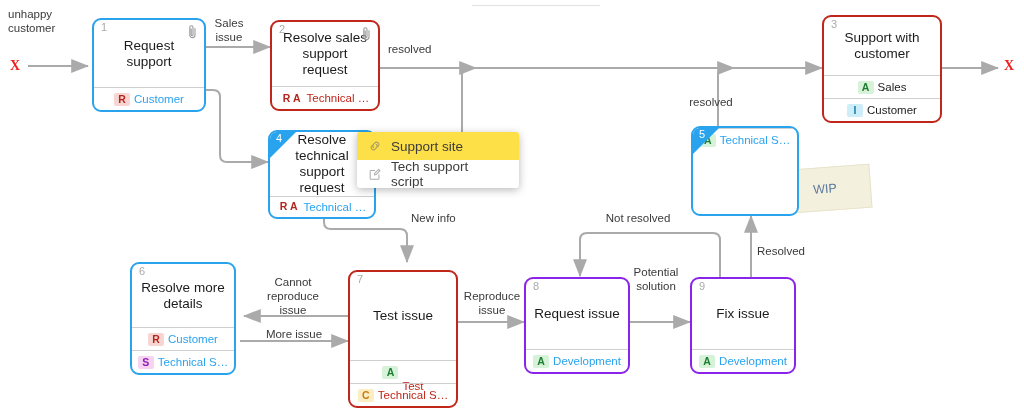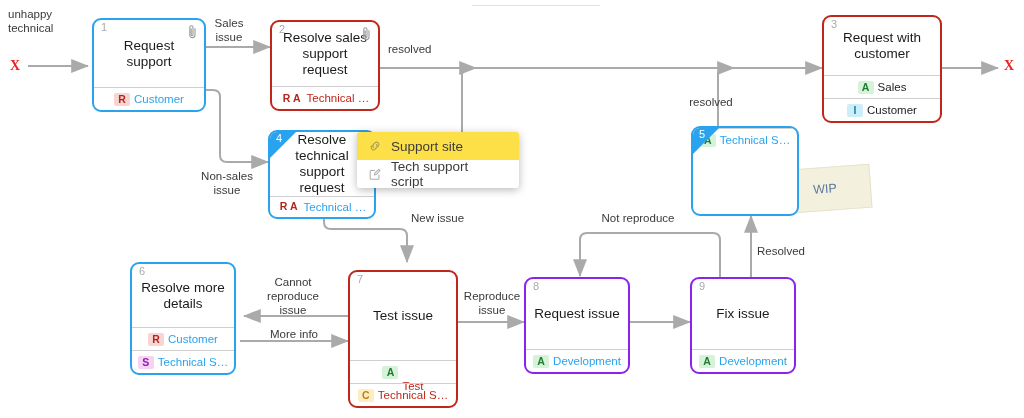--- a/index.html
+++ b/index.html
@@ -90,34 +90,34 @@
 
       <path d="M350,316 L244,316"></path>
 
       <path d="M240,341 L348,341"></path>
 
       <path d="M942,68 L998,68"></path>
     </g>
   </svg>
 
   <div class="xmark" style="left:10px;top:58px;">X</div>
-  <div class="elabel" style="left:8px;top:8px;width:72px;text-align:left;">unhappy technical</div>
+  <div class="elabel" style="left:8px;top:8px;width:72px;text-align:left;">unhappy customer</div>
 
   <div class="xmark" style="left:1004px;top:58px;">X</div>
 
   <div class="elabel" style="left:201px;top:17px;width:56px;text-align:center;">Sales issue</div>
   <div class="elabel" style="left:388px;top:43px;width:70px;text-align:left;">resolved</div>
-  <div class="elabel" style="left:190px;top:170px;width:74px;">Non-sales issue</div>
   <div class="elabel" style="left:676px;top:96px;width:70px;">resolved</div>
-  <div class="elabel" style="left:411px;top:212px;width:70px;text-align:left;">New issue</div>
-  <div class="elabel" style="left:598px;top:212px;width:80px;">Not reproduce</div>
+  <div class="elabel" style="left:411px;top:212px;width:70px;text-align:left;">New info</div>
+  <div class="elabel" style="left:598px;top:212px;width:80px;">Not resolved</div>
   <div class="elabel" style="left:757px;top:245px;width:62px;text-align:left;">Resolved</div>
   <div class="elabel" style="left:256px;top:276px;width:74px;">Cannot reproduce issue</div>
-  <div class="elabel" style="left:257px;top:328px;width:74px;">More info</div>
+  <div class="elabel" style="left:257px;top:328px;width:74px;">More issue</div>
   <div class="elabel" style="left:458px;top:290px;width:68px;">Reproduce issue</div>
+  <div class="elabel" style="left:623px;top:266px;width:66px;">Potential solution</div>
 
   <div class="card blue" style="left:92px;top:18px;width:114px;height:94px;">
     <div class="card-head">
       <span class="card-num">1</span>
       <svg class="clip" viewBox="0 0 11 15">
         <path d="M8,4.2 L8,11 a2.6,2.6 0 0 1 -5.2,0 L2.8,3.4 a1.6,1.6 0 0 1 3.2,0 L6,10.8 a0.9,0.9 0 0 1 -1.8,0 L4.2,4.6" fill="none" stroke="#9a9a9a" stroke-width="1.1"></path>
       </svg>
       <div class="card-title">Request support</div>
     </div>
     <div class="card-foot">
@@ -136,21 +136,21 @@
     </div>
     <div class="card-foot">
       <span class="badge" style="color:#b3261e;background:transparent;">R A</span>
       <span class="foot-label" style="color:#c0261a;">Technical …</span>
     </div>
   </div>
 
   <div class="card red" style="left:822px;top:15px;width:120px;height:108px;">
     <div class="card-head">
       <span class="card-num">3</span>
-      <div class="card-title">Request with customer</div>
+      <div class="card-title">Support with customer</div>
     </div>
     <div class="card-foot">
       <span class="badge" style="color:#1e7d32;background:#d6f2d8;">A</span>
       <span class="foot-label" style="color:#1b1b1b;">Sales</span>
     </div>
     <div class="card-foot">
       <span class="badge" style="color:#0f7fa8;background:#cdeef8;">I</span>
       <span class="foot-label" style="color:#1b1b1b;">Customer</span>
     </div>
   </div>

